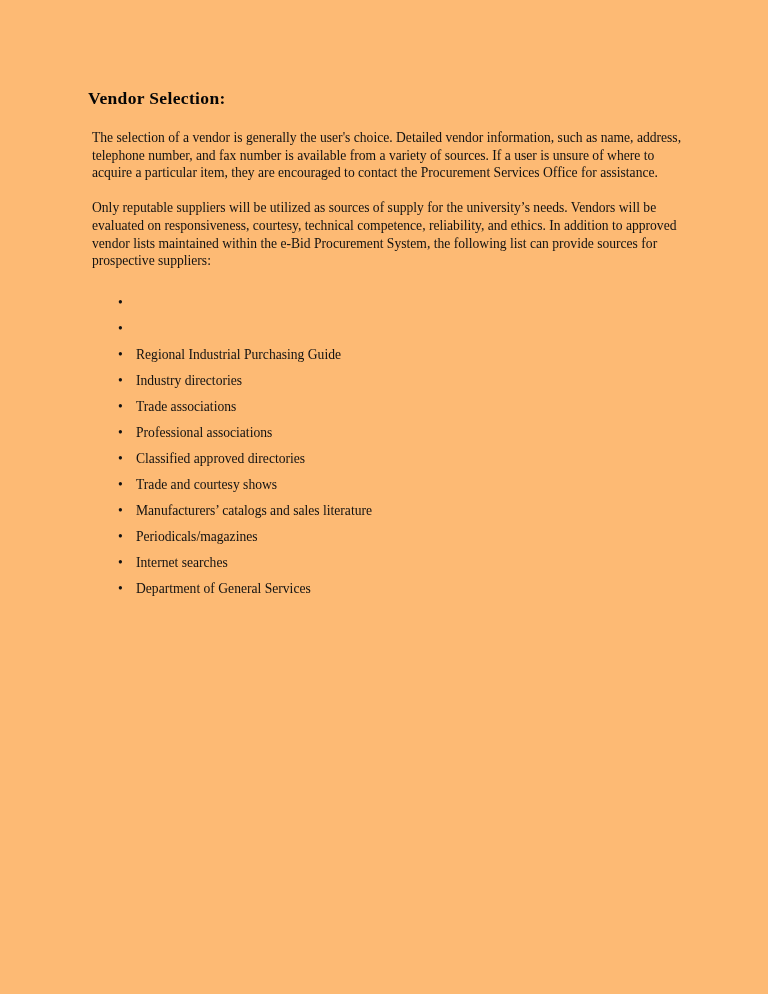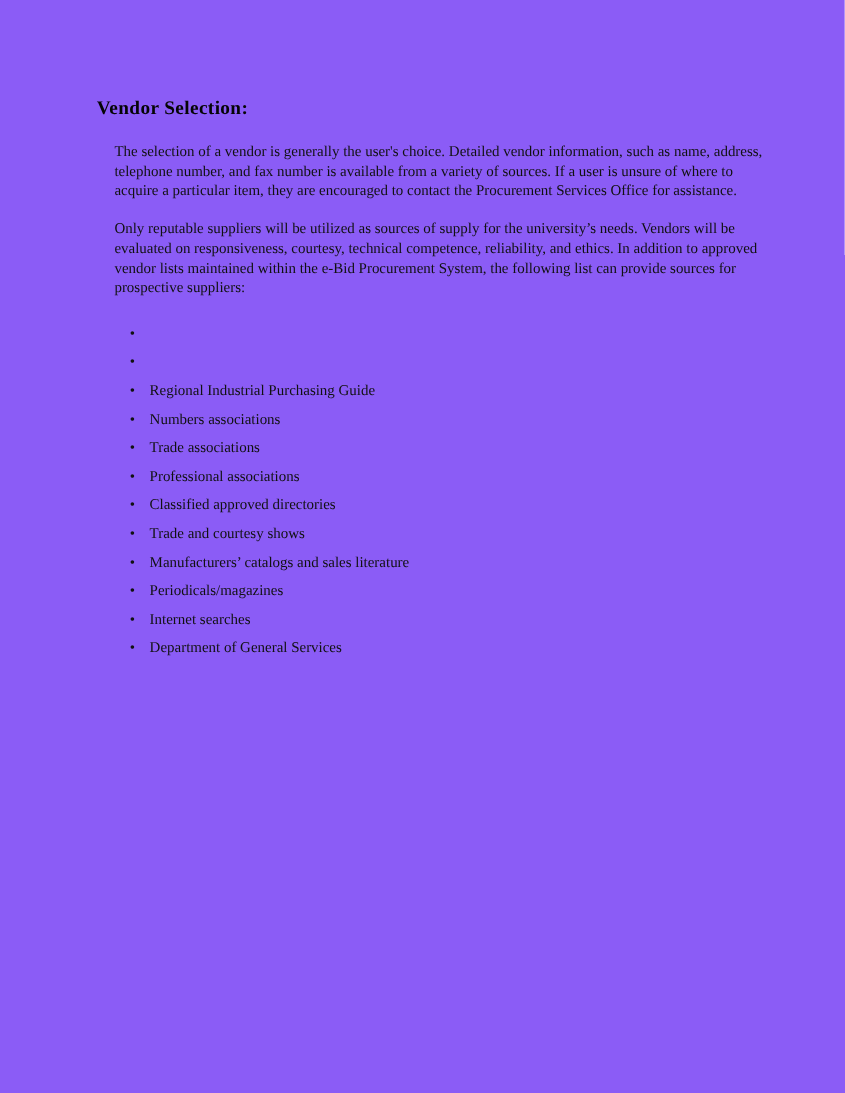--- a/index.html
+++ b/index.html
@@ -17,21 +17,21 @@
     color: #000000;
     -webkit-font-smoothing: antialiased;
   }
 
   .page {
     position: absolute;
     left: 0;
     top: 0;
     width: 768px;
     height: 994px;
-    background: #8b5cf6;
+    background: #fdba74;
   }
 
   .content {
     position: absolute;
     left: 88px;
     top: 88px;
     width: 600px;
   }
 
   .doc-heading {
@@ -41,21 +41,21 @@
     line-height: 20px;
     letter-spacing: 0.35px;
     margin: 0 0 21px 0;
     color: #050505;
     text-rendering: optimizeLegibility;
   }
 
   .doc-paragraph {
     font-size: 13.6px;
     line-height: 17.7px;
-    margin: 0 0 17px 16px;
+    margin: 0 0 17px 4px;
     text-align: left;
     color: #111111;
     width: 594px;
   }
 
   .doc-paragraph.p-second {
     margin-bottom: 21px;
     width: 596px;
   }
 
@@ -110,21 +110,21 @@
       </li>
       <li class="bullet-item">
         <span class="bullet-mark">•</span>
       </li>
       <li class="bullet-item">
         <span class="bullet-mark">•</span>
         <span class="bullet-text">Regional Industrial Purchasing Guide</span>
       </li>
       <li class="bullet-item">
         <span class="bullet-mark">•</span>
-        <span class="bullet-text">Numbers associations</span>
+        <span class="bullet-text">Industry directories</span>
       </li>
       <li class="bullet-item">
         <span class="bullet-mark">•</span>
         <span class="bullet-text">Trade associations</span>
       </li>
       <li class="bullet-item">
         <span class="bullet-mark">•</span>
         <span class="bullet-text">Professional associations</span>
       </li>
       <li class="bullet-item">

